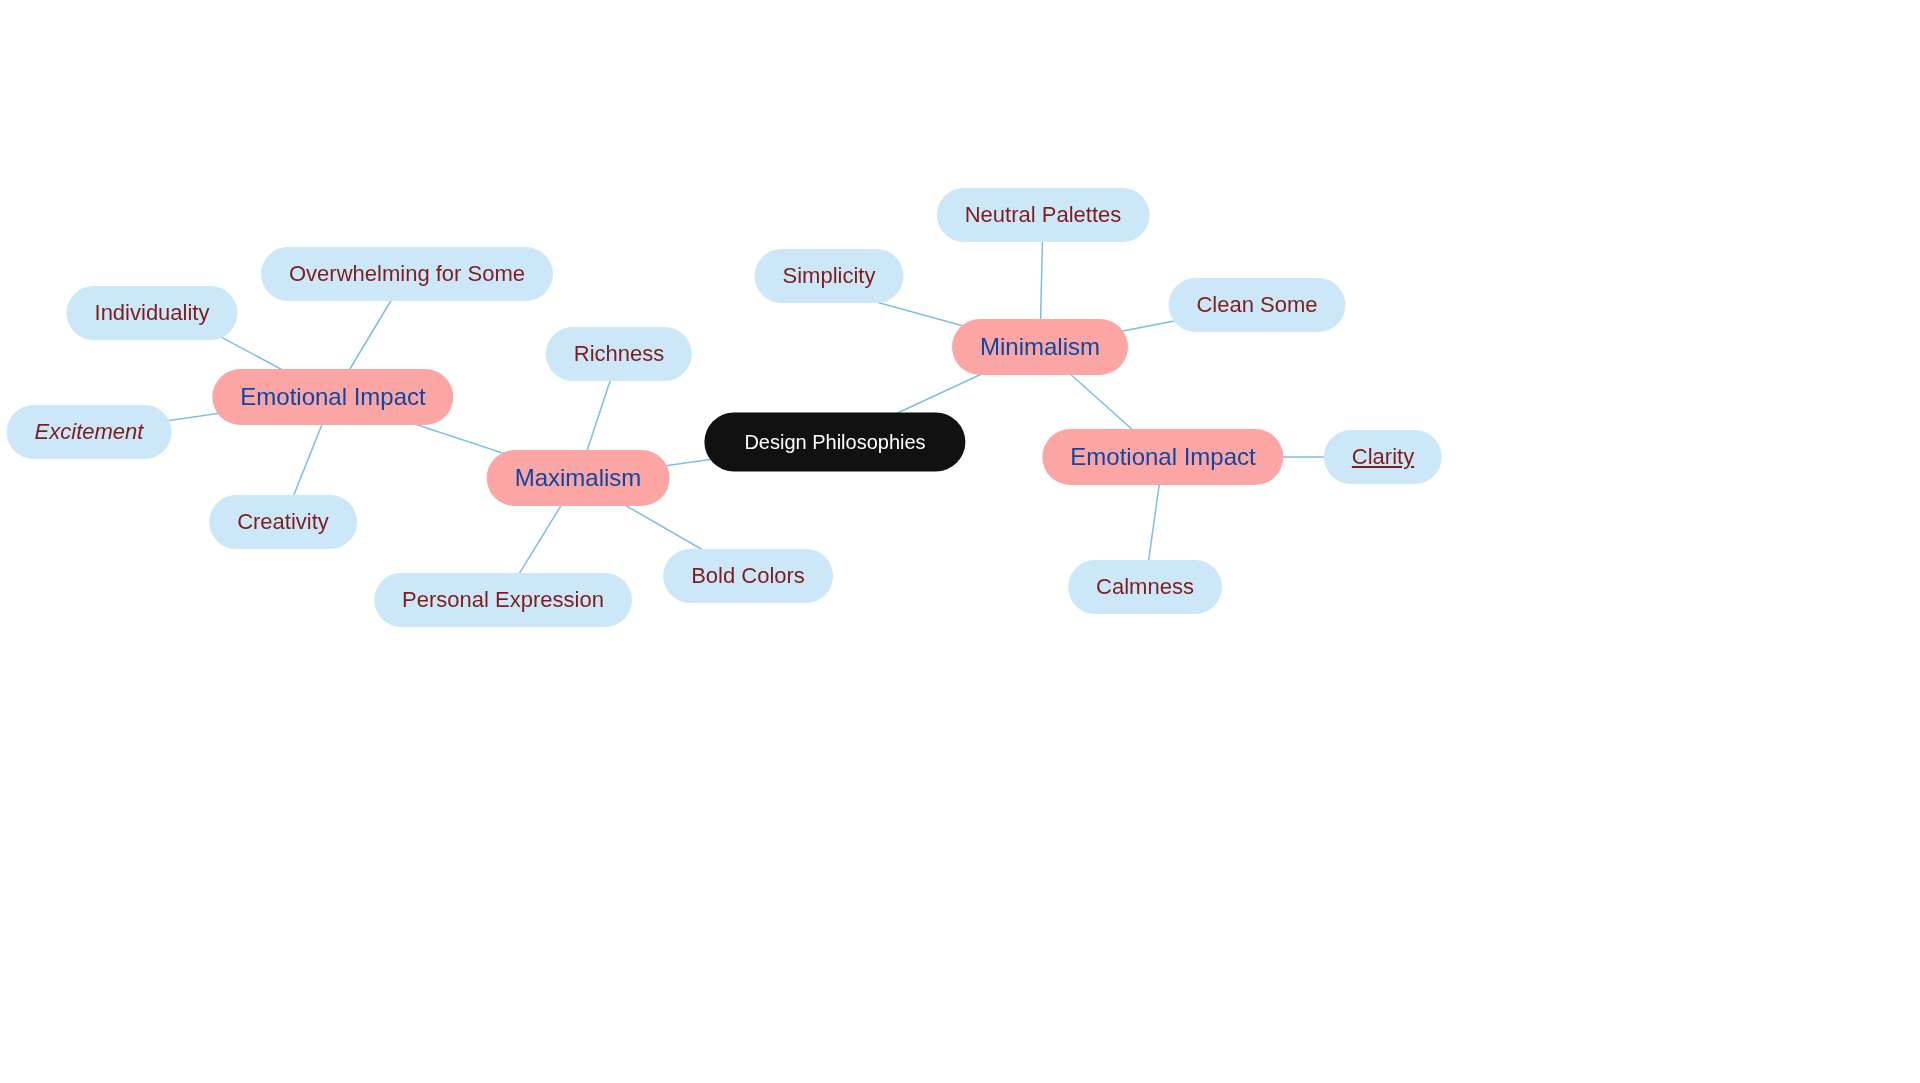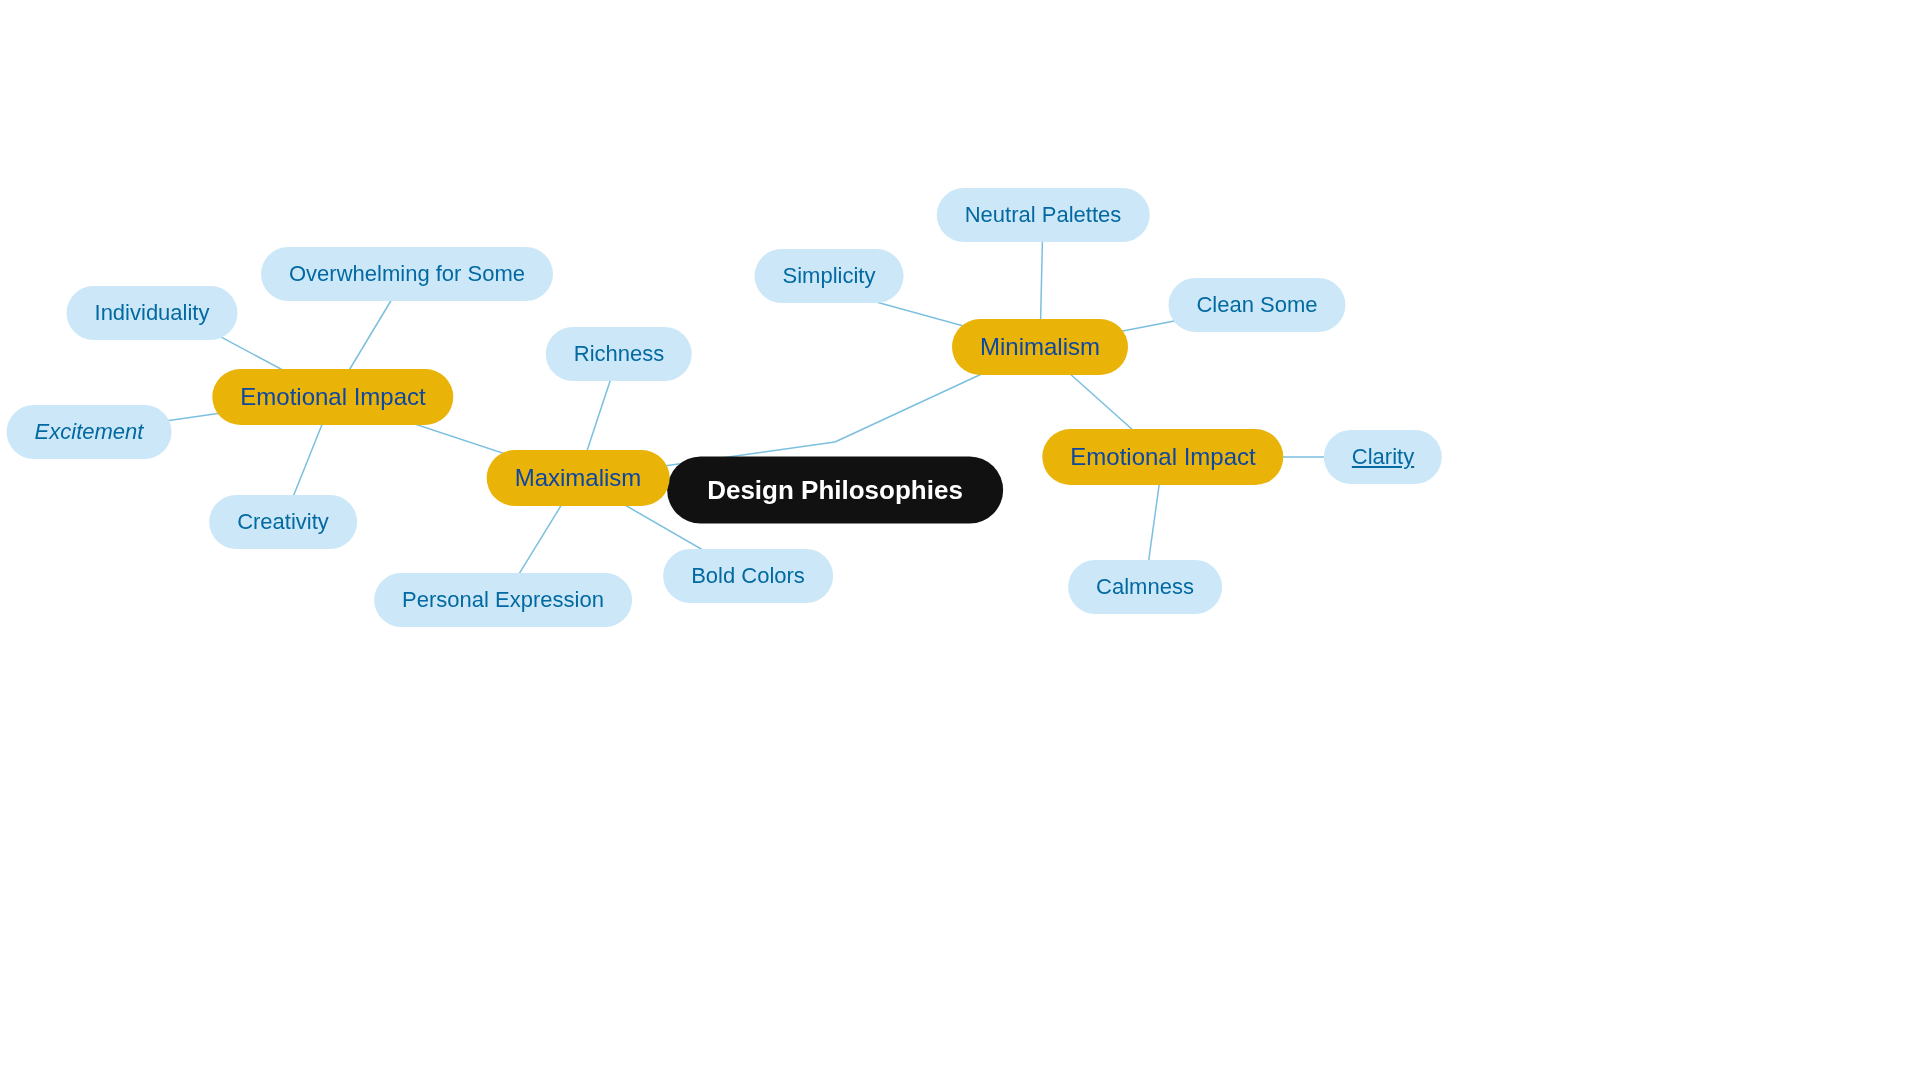--- a/index.html
+++ b/index.html
@@ -30,36 +30,35 @@
       border-radius: 50px;
       font-size: 22px;
       font-weight: 500;
       white-space: nowrap;
       padding: 14px 28px;
       cursor: pointer;
       transform: translate(-50%, -50%);
     }
     .node-leaf {
       background: #cce8f8;
-      color: #0369a1;
+      color: #7f1d1d;
       border: none;
     }
     .node-branch {
-      background: #eab308;
+      background: #fca5a5;
       color: #0d47a1;
       border: none;
       font-size: 24px;
     }
     .node-root {
       background: #111111;
       color: #ffffff;
-      font-size: 26px;
-      font-weight: 700;
+      font-size: 20px;
+      font-weight: 400;
       padding: 18px 40px;
-      margin-top: 48px;
     }
   </style>
 </head>
 <body>
 
 <div class="canvas">
   <svg class="connections" id="svg-connections">
       <line x1="835" y1="442" x2="578" y2="478" stroke="#7bbfdf" stroke-width="1.5"></line>
       <line x1="835" y1="442" x2="1040" y2="347" stroke="#7bbfdf" stroke-width="1.5"></line>
       <line x1="578" y1="478" x2="333" y2="397" stroke="#7bbfdf" stroke-width="1.5"></line>

